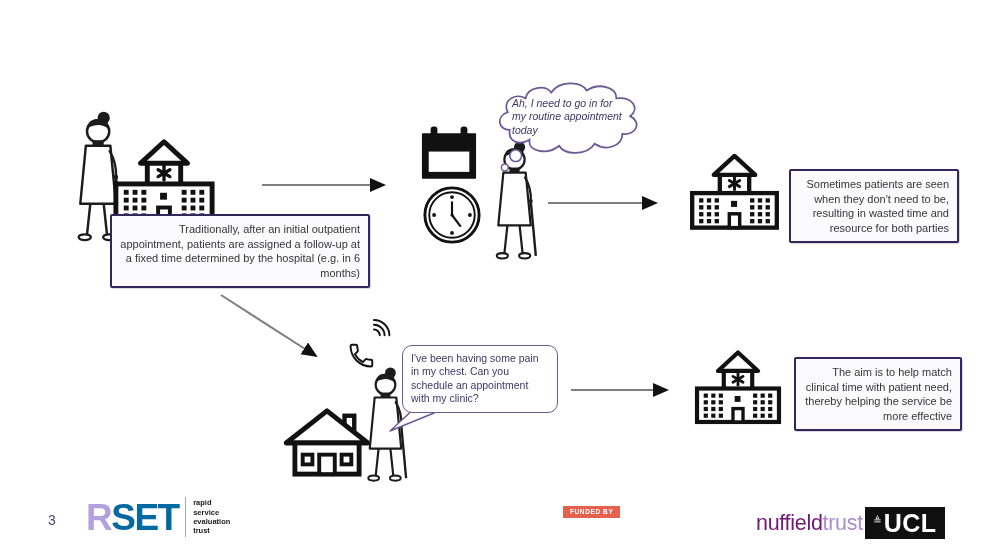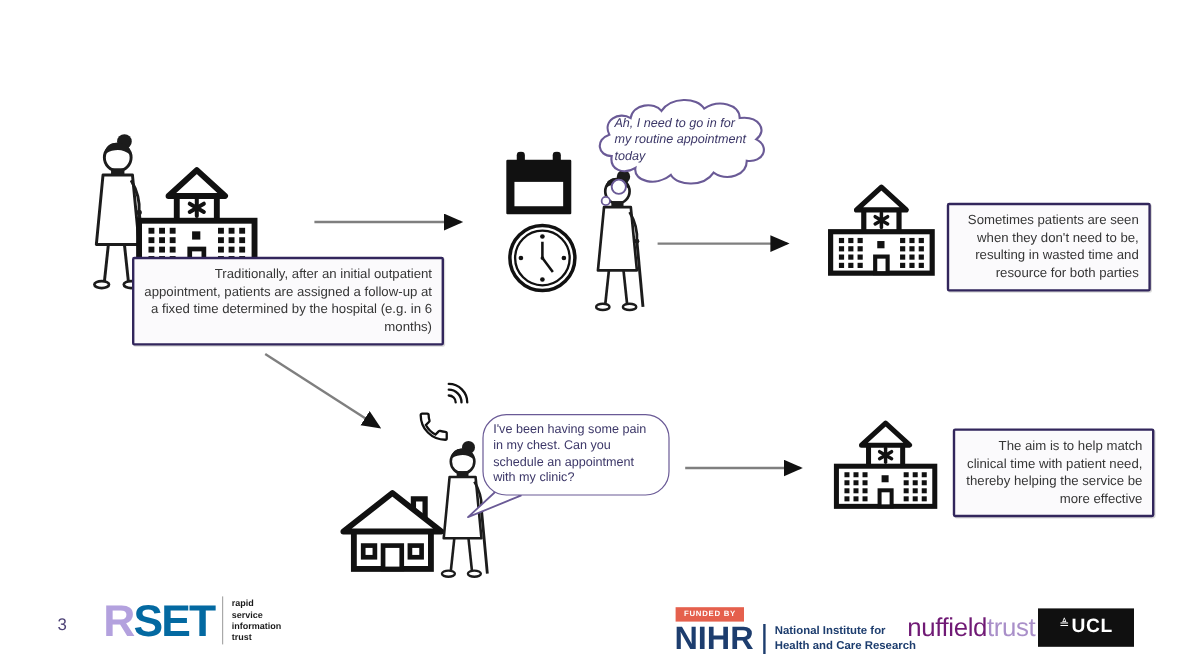--- a/index.html
+++ b/index.html
@@ -14,21 +14,21 @@
   }
   .info-box{
     background:#fbfafc;border:2.5px solid #32265c;border-radius:2px;
     color:#363636;font-size:11px;line-height:1.32;padding:6px 8px;
     box-shadow:1px 1px 0 rgba(0,0,0,0.15);
     text-align:right;
   }
   .bubble-text{color:#3c3768;font-size:10.5px;line-height:1.28;}
   .thought-text{font-style:italic;}
   .speech-bubble{
-    background:#fff;border:1.6px solid #6a5a96;border-radius:20px;
+    background:#fff;border:1.6px solid #6a5a96;border-radius:10px;
     padding:6px 8px;z-index:3;
   }
   svg.line-art{display:block;}
   
   .page-num{left:48px;top:512px;font-size:14px;color:#4e4377;}
   .rset{left:86px;top:497px;display:flex;align-items:center;}
   .rset-word{font-size:37px;font-weight:800;letter-spacing:-1.5px;line-height:1;}
   .rset-r{color:#b3a1de;}
   .rset-set{color:#0369a1;}
   .rset-div{width:1.5px;height:40px;background:#a9a9a9;margin:0 7px 0 6px;}
@@ -45,21 +45,21 @@
   .nihr-name{color:#1d3d6e;font-size:9.5px;font-weight:700;line-height:1.3;}
   .nihr-name span{display:block;}
   .nuffield{left:756px;top:511px;font-size:21.5px;letter-spacing:-0.3px;}
   .nuffield-dark{color:#701a75;font-weight:400;}
   .nuffield-light{color:#a98fc9;font-weight:400;}
   .ucl{
     left:865px;top:507px;width:80px;height:32px;background:#101010;
     display:flex;align-items:center;justify-content:center;
   }
   .ucl-portico{color:#fff;font-size:10px;margin-right:2px;transform:translateY(-3px);}
-  .ucl-label{color:#fff;font-size:16px;font-weight:800;letter-spacing:0.5px;}
+  .ucl-label{color:#fff;font-size:25px;font-weight:800;letter-spacing:0.5px;}
 </style>
 </head>
 <body>
 
 <div class="slide">
 
   <svg width="0" height="0" style="position:absolute" aria-hidden="true">
     <defs>
       <symbol id="sym-hospital" viewBox="0 0 110 94">
         <rect x="38" y="26" width="34" height="28" fill="#fff" stroke="#111" stroke-width="5"></rect>
@@ -231,35 +231,27 @@
   <div class="abs info-box" style="left:794px;top:357px;width:148px">The aim is to help match clinical time with patient need, thereby helping the service be more effective</div>
 
   <div class="abs page-num">3</div>
 
   <div class="abs rset">
     <div class="rset-word"><span class="rset-r">R</span><span class="rset-set">SET</span></div>
     <div class="rset-div"></div>
     <div class="rset-tagline">
       <span>rapid</span>
       <span>service</span>
-      <span>information</span>
+      <span>evaluation</span>
       <span>trust</span>
     </div>
   </div>
 
   <div class="abs nihr">
     <span class="funded-badge">FUNDED BY</span>
-    <div class="nihr-row">
-      <span class="nihr-acronym">NIHR</span>
-      <span class="nihr-div"></span>
-      <span class="nihr-name">
-        <span>National Institute for</span>
-        <span>Health and Care Research</span>
-      </span>
-    </div>
   </div>
 
   <div class="abs nuffield"><span class="nuffield-dark">nuffield</span><span class="nuffield-light">trust</span></div>
 
   <div class="abs ucl">
     <span class="ucl-portico">≜</span>
     <span class="ucl-label">UCL</span>
   </div>
 
 </div>

